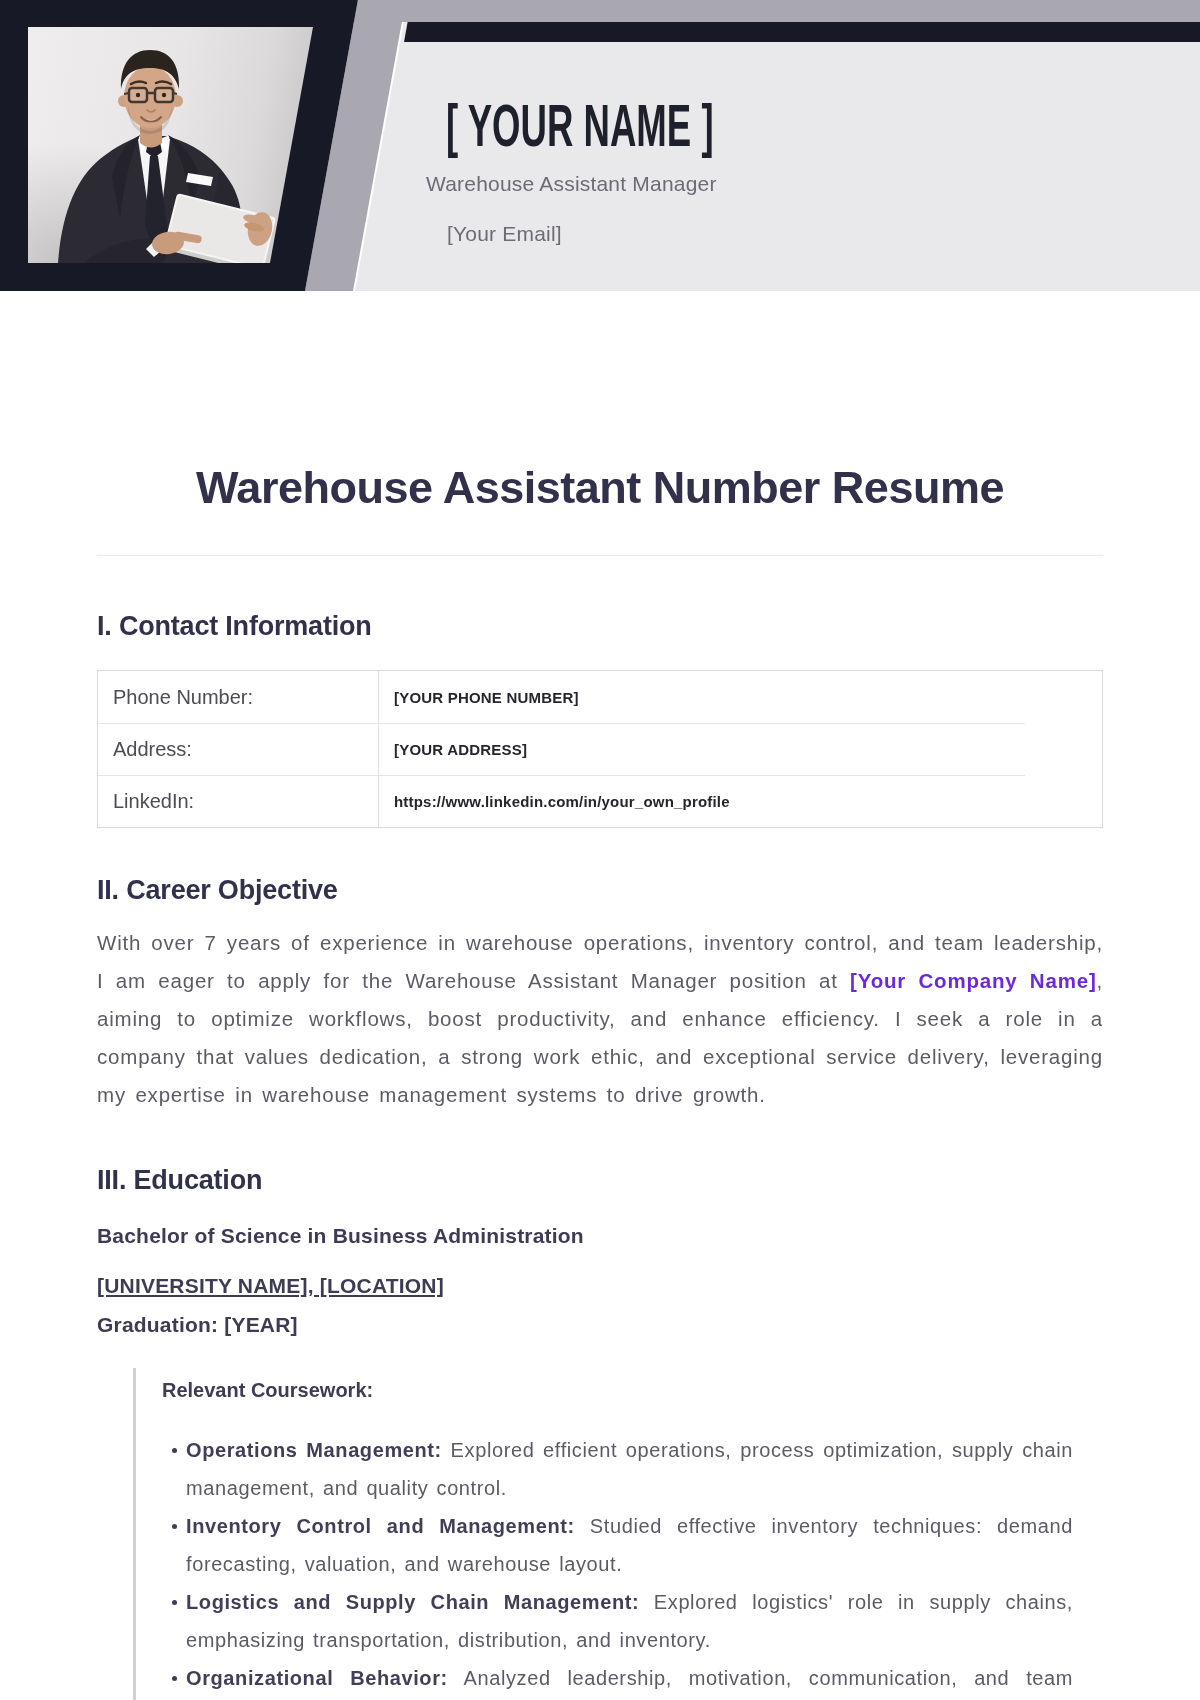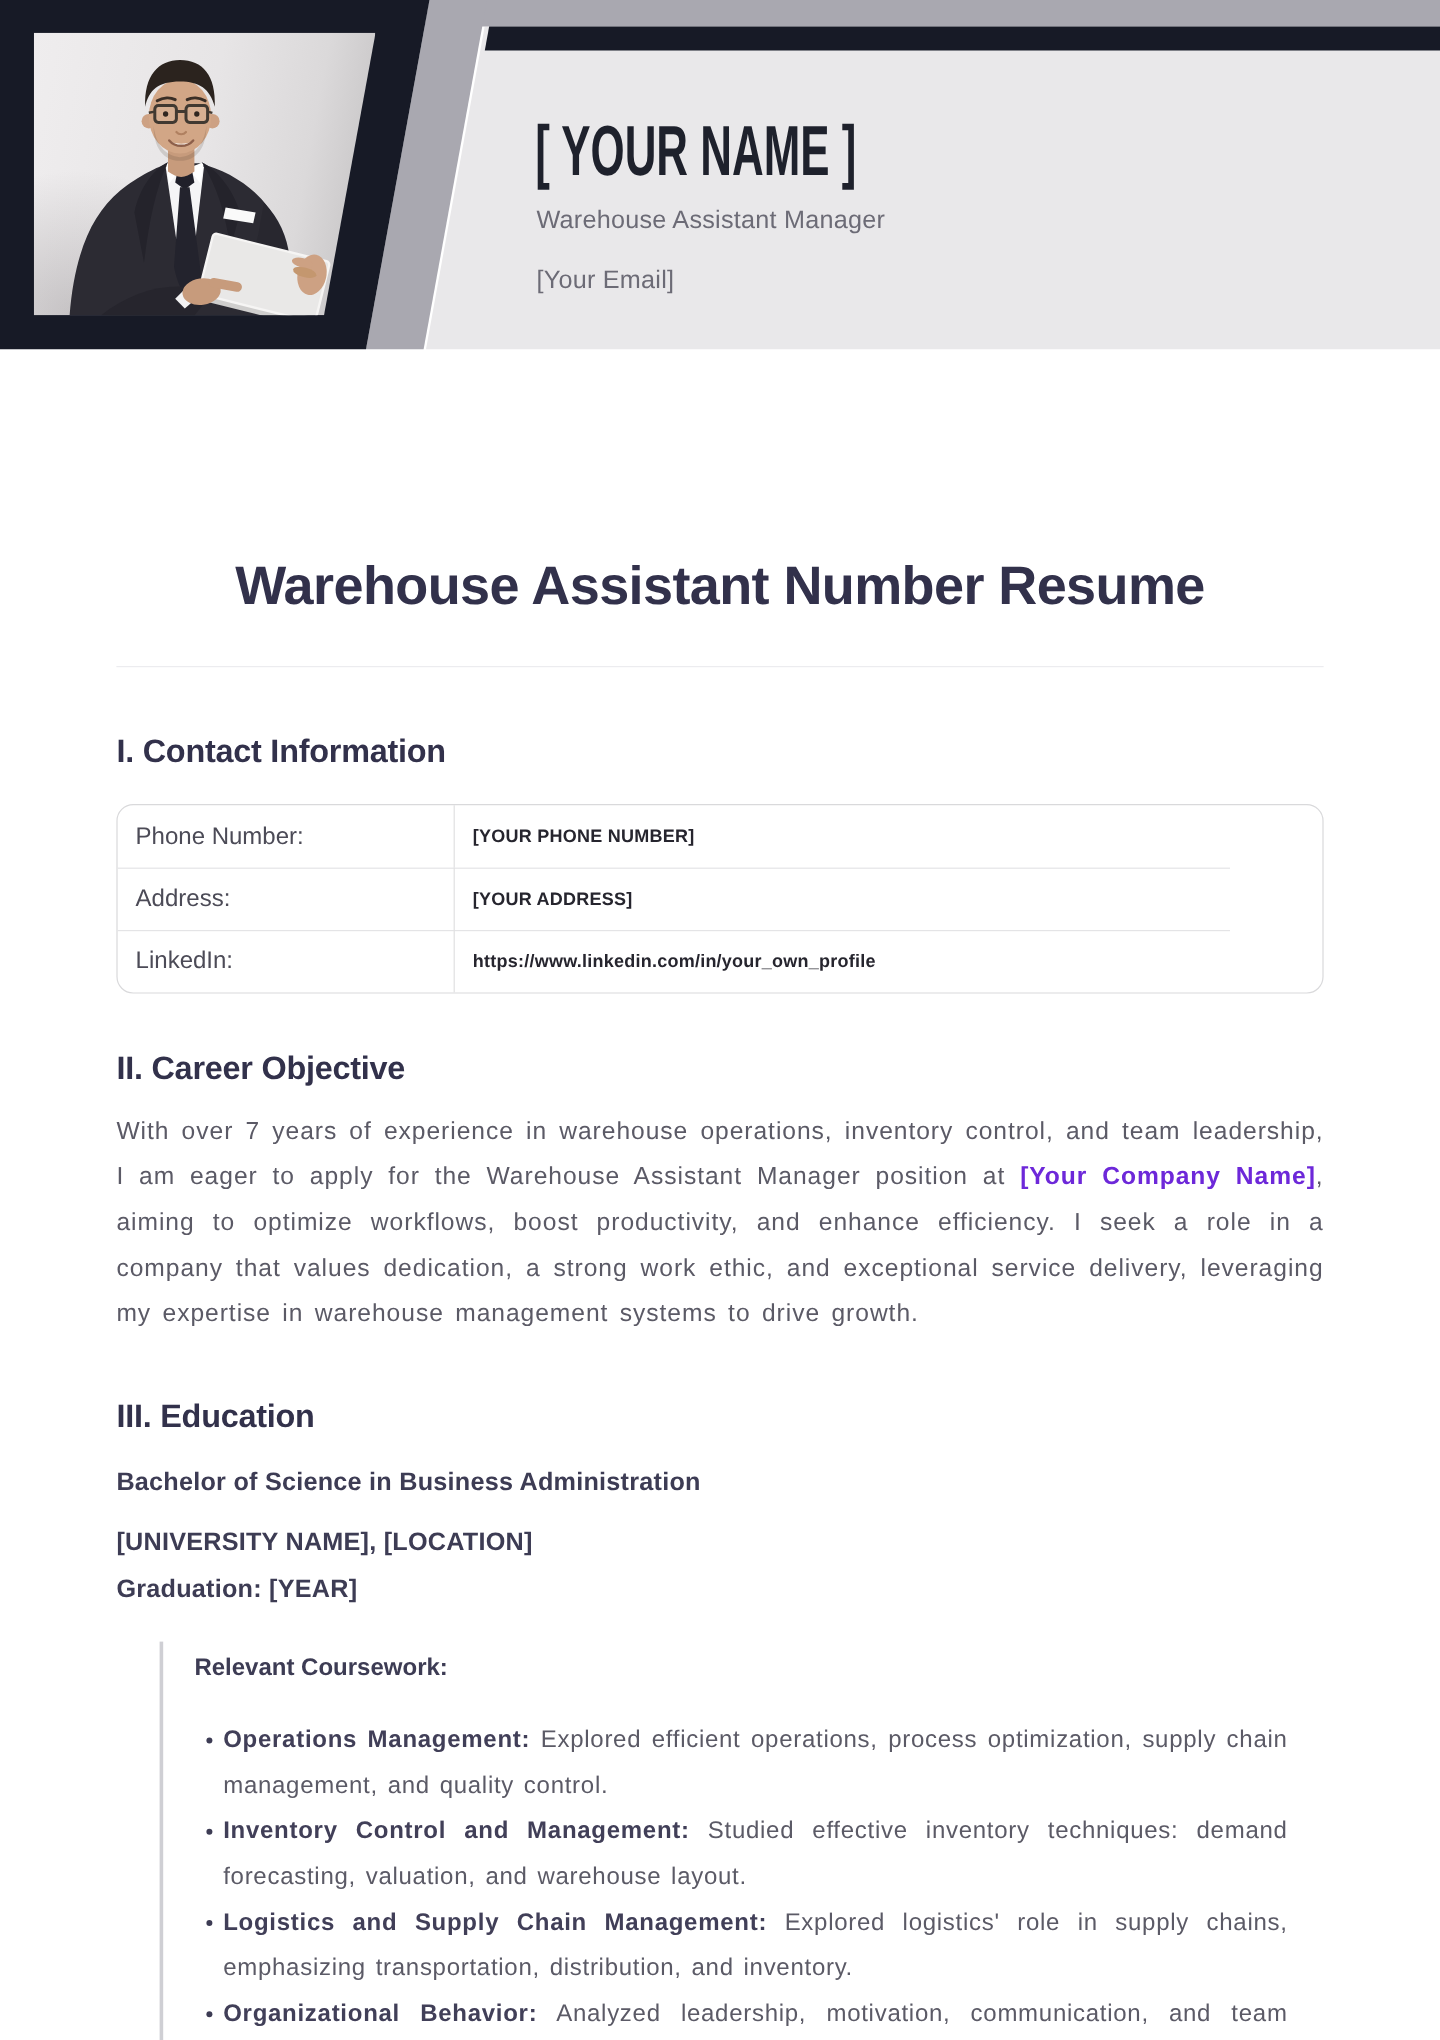--- a/index.html
+++ b/index.html
@@ -17,55 +17,55 @@
   .dark-shape{left:-340px;top:0;width:645px;height:291px;background:#171a26;}
   .photo{
     position:absolute;left:28px;top:27px;width:285px;height:236px;
     clip-path:polygon(0 0,100% 0,84.9% 100%,0 100%);
   }
   .photo svg{display:block;}
   .name{
     position:absolute;left:446px;top:94px;font-size:59px;font-weight:bold;line-height:1.1;
     color:#1e212c;transform:scaleX(0.62);transform-origin:left top;white-space:nowrap;
   }
-  .job{position:absolute;left:447px;top:172px;font-size:21px;color:#6c6b76;letter-spacing:.2px;}
+  .job{position:absolute;left:426px;top:172px;font-size:21px;color:#6c6b76;letter-spacing:.2px;}
   .email{position:absolute;left:447px;top:222px;font-size:21px;color:#6c6b76;letter-spacing:.2px;}
 
   
   .content{position:relative;width:1006px;margin-left:97px;}
   .page-title{
     margin:157px 0 0;text-align:center;font-size:45px;line-height:53px;
     letter-spacing:-0.5px;color:#32314b;font-weight:bold;
   }
   .divider{border:none;border-top:1px solid #ececef;margin:41px 0 0;height:0;}
   .sec-h{font-size:27px;line-height:32px;color:#32314b;font-weight:bold;margin:0;letter-spacing:-0.2px;}
   .h-contact{margin-top:54px;}
   .h-objective{margin-top:46px;}
   .h-education{margin-top:50px;}
 
-  .contact-table{margin-top:28px;border:1px solid #d9d9db;border-radius:14px;background:#fff;}
+  .contact-table{margin-top:28px;border:1px solid #d9d9db;border-radius:0;background:#fff;}
   .crow{display:flex;height:52px;align-items:center;position:relative;}
   .crow:not(:last-child)::after{
     content:"";position:absolute;left:0;bottom:-1px;height:1px;width:927px;background:#e4e4e6;
   }
   .clabel{
     flex:0 0 265px;padding-left:15px;font-size:20px;color:#4c4b57;
     border-right:1px solid #e0e0e2;height:100%;display:flex;align-items:center;
   }
   .cvalue{padding-left:15px;font-size:15px;font-weight:bold;color:#26252e;letter-spacing:.2px;}
 
   .objective-text{
     margin:18px 0 0;font-size:20.5px;line-height:38px;text-align:justify;color:#5b5a66;
     letter-spacing:.8px;word-spacing:3px;
   }
   .objective-text .bold-part{font-weight:bold;color:#6d28d9;}
 
   .edu-line{margin:0;font-size:21px;font-weight:bold;color:#3d3c54;line-height:24px;letter-spacing:.2px;}
   .degree{margin-top:28px;}
-  .institution{margin-top:26px;}
+  .institution{margin-top:26px;text-decoration:underline;}
   .graduation{margin-top:15px;}
 
   .coursework{
     margin:31px 0 0 36px;border-left:3px solid #cfcfd4;padding:10px 30px 24px 26px;
   }
   .coursework-label{margin:0;font-size:20px;font-weight:bold;color:#3d3c54;line-height:24px;}
   .courses{margin:29px 0 0;padding:0 0 0 24px;list-style:none;}
   .course{
     position:relative;font-size:20px;line-height:38px;text-align:justify;color:#5b5a66;
     letter-spacing:.6px;word-spacing:2px;

